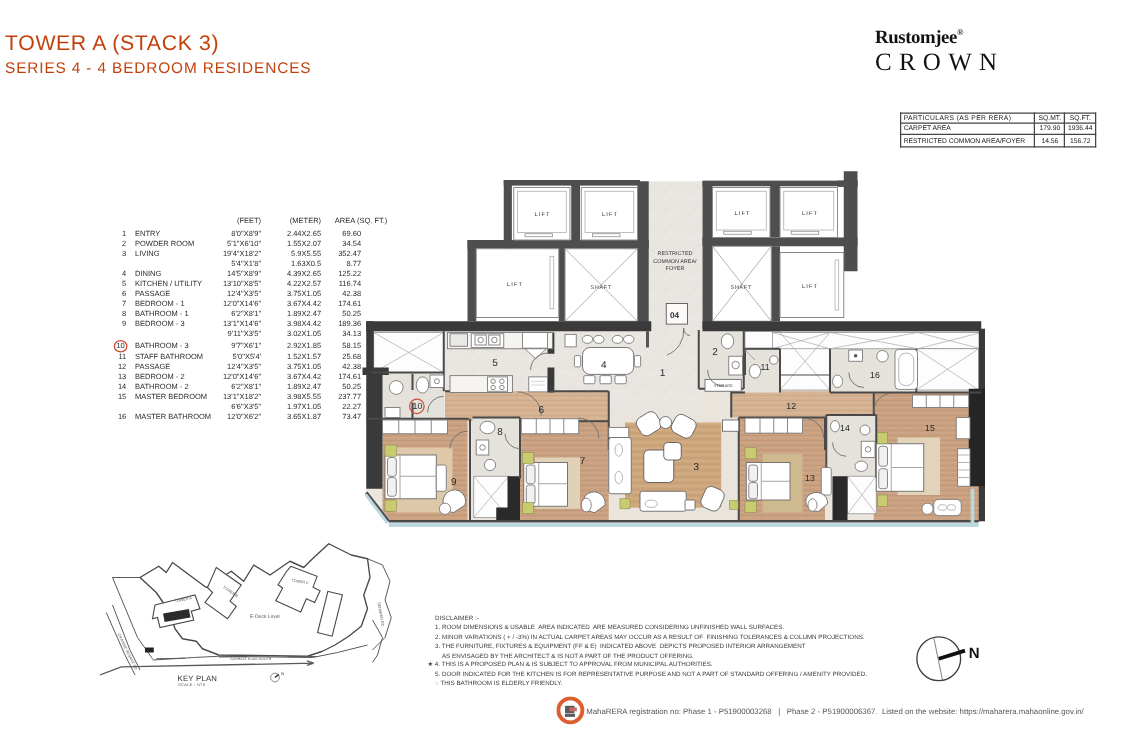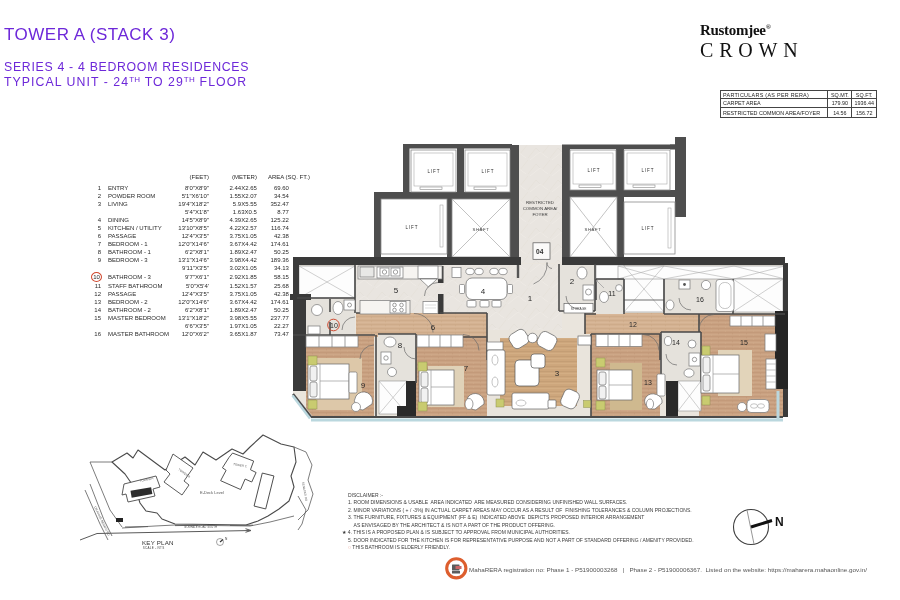--- a/index.html
+++ b/index.html
@@ -1,20 +1,20 @@
 <!DOCTYPE html>
 <html><head>
 <meta charset="utf-8">
 <style>
 html,body{margin:0;padding:0;}
 body{width:900px;height:600px;background:#fff;font-family:"Liberation Sans",sans-serif;position:relative;overflow:hidden;}
 .abs{position:absolute;}
-#title{left:4px;top:26px;color:#6d28d9;}
+#title{left:4px;top:26px;color:#c2410c;}
 #title .t1{font-size:17px;letter-spacing:0.5px;line-height:18px;}
-#title .t2{font-size:12.3px;letter-spacing:0.7px;line-height:14.8px;margin-top:16px;}
+#title .t2{font-size:12.3px;letter-spacing:0.7px;line-height:14.8px;margin-top:3px;}
 #title sup{font-size:8px;vertical-align:4px;letter-spacing:0.3px;line-height:0;}
 #logo{left:700px;top:22px;width:182px;text-align:left;color:#111;}
 #logo .r{font-family:"Liberation Serif",serif;font-weight:bold;font-size:15px;letter-spacing:-0.3px;margin-right:15px;}
 #logo .c{font-family:"Liberation Serif",serif;font-size:20px;letter-spacing:5.8px;margin-top:0;margin-right:-4.5px;}
 #rera{left:720px;top:90px;width:157px;border-collapse:collapse;font-size:5.4px;color:#222;}
 #rera td{border:0.9px solid #444;padding:0 2px;height:7.4px;white-space:nowrap;}
 #rera td.n{text-align:center;}
 #dims{left:84px;top:173px;font-size:6px;color:#2a2a2a;}
 #dims table{border-collapse:collapse;}
 #dims td{padding:0;height:8px;white-space:nowrap;font-size:6px;}
@@ -29,21 +29,20 @@
 #dims .circ{display:inline-block;border:0.8px solid #d0482e;border-radius:50%;width:9px;height:8px;line-height:8px;text-align:center;margin-right:-1px;margin-left:-2px;}
 #disc{left:348px;top:491.5px;font-size:5px;line-height:7.55px;color:#3a3a3a;white-space:nowrap;}
 #disc .rc{color:#e08070;}
 #mahatext{left:469px;top:566px;font-size:6.25px;color:#555;letter-spacing:0px;white-space:nowrap;}
 </style>
 </head>
 <body>
 <div class="abs" id="title">
   <div class="t1">TOWER A (STACK 3)</div>
   <div class="t2">SERIES 4 - 4 BEDROOM RESIDENCES</div>
-  <div class="t2" style="letter-spacing:1.05px;margin-top:0">TYPICAL UNIT - 24<sup>TH</sup> TO 29<sup>TH</sup>&nbsp;FLOOR</div>
 </div>
 <div class="abs" id="logo">
   <div class="r">Rustomjee<span style="font-size:7px;vertical-align:6px">®</span></div>
   <div class="c">CROWN</div>
 </div>
 <table class="abs" id="rera">
   <tbody>
       <tr>
         <td style="width:112px;letter-spacing:0.3px">PARTICULARS (AS PER RERA)</td>
         <td class="n" style="width:21.5px">SQ.MT.</td>

